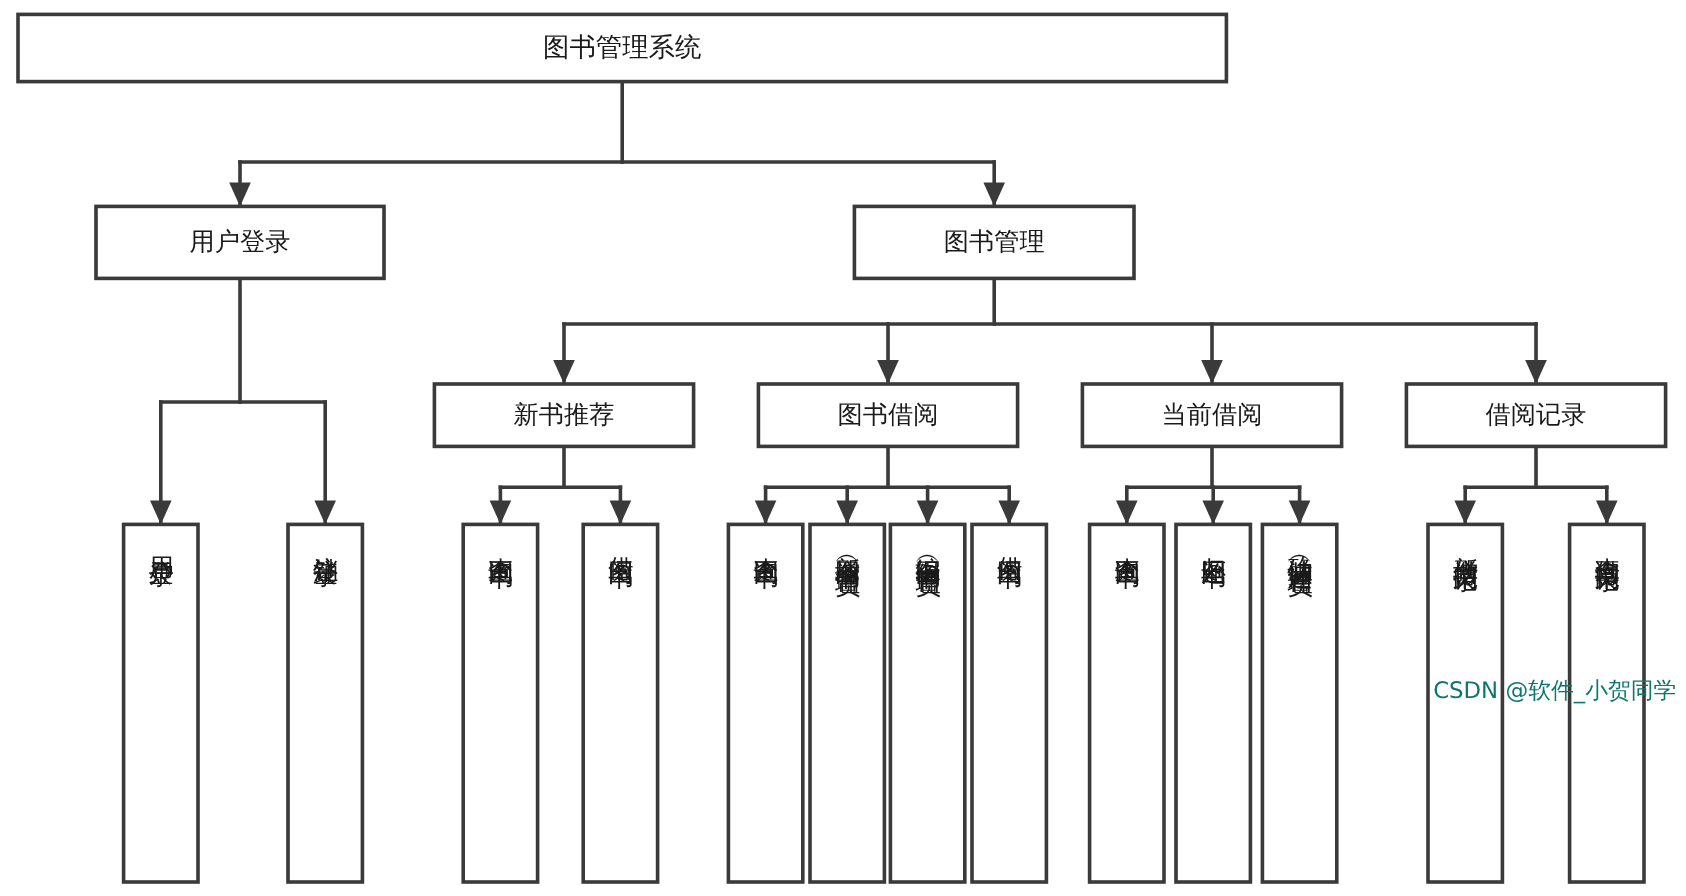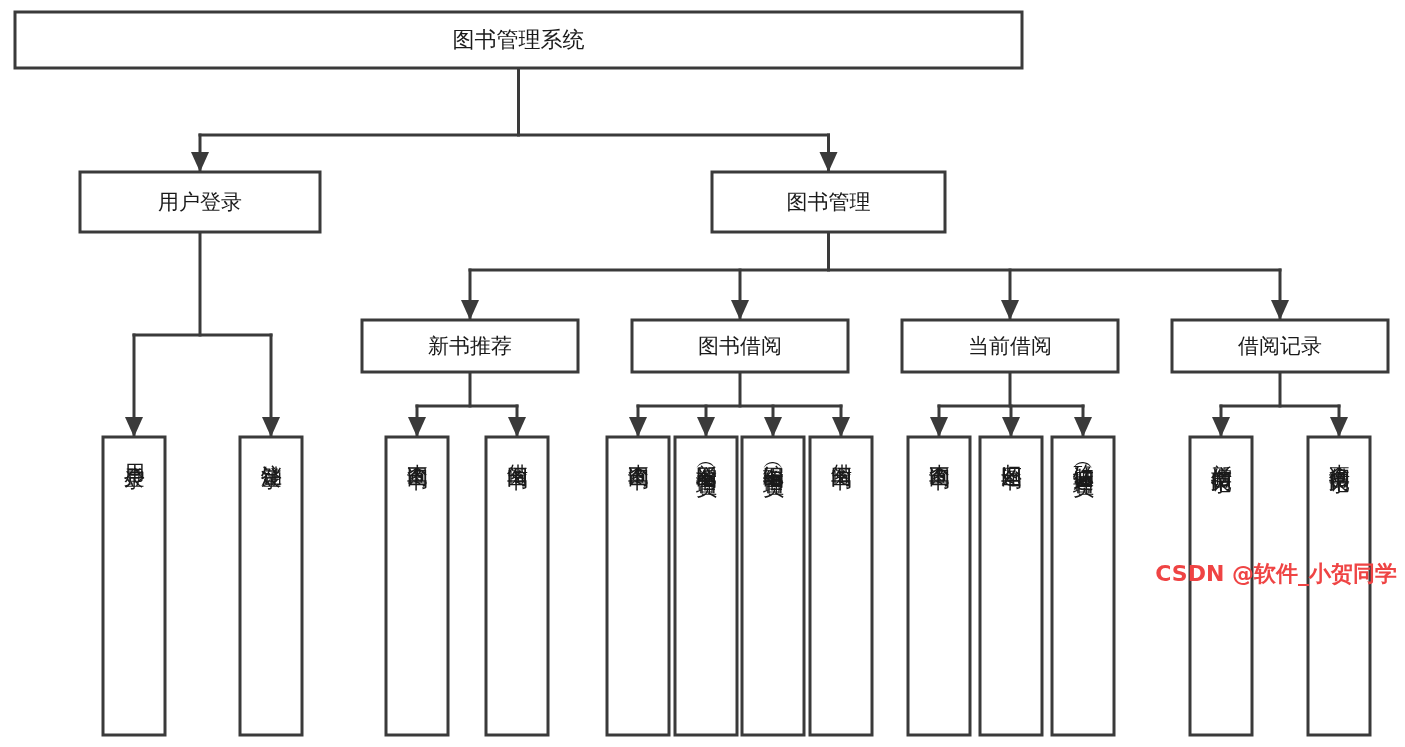--- a/index.html
+++ b/index.html
@@ -70,24 +70,23 @@
     line-height: 1.18;
     color: #1a1a1a;
     letter-spacing: 2px;
     white-space: nowrap;
   }
   #watermark {
     position: absolute;
     right: 8px;
     bottom: 6px;
     font-family: "DejaVu Sans", "Liberation Sans", sans-serif;
-    font-size: 22px;
-    color: #ef4444;
+    font-size: 19px;
+    color: #0f766e;
     white-space: nowrap;
-    font-weight: bold;
   }
 </style>
 </head>
 <body>
 
 <div id="diagram-root">
 
   <svg id="tree-svg" viewBox="0 0 1405 747">
     <g id="connectors">
         <line x1="518.5" y1="68" x2="518.5" y2="135" class="conn"></line>

